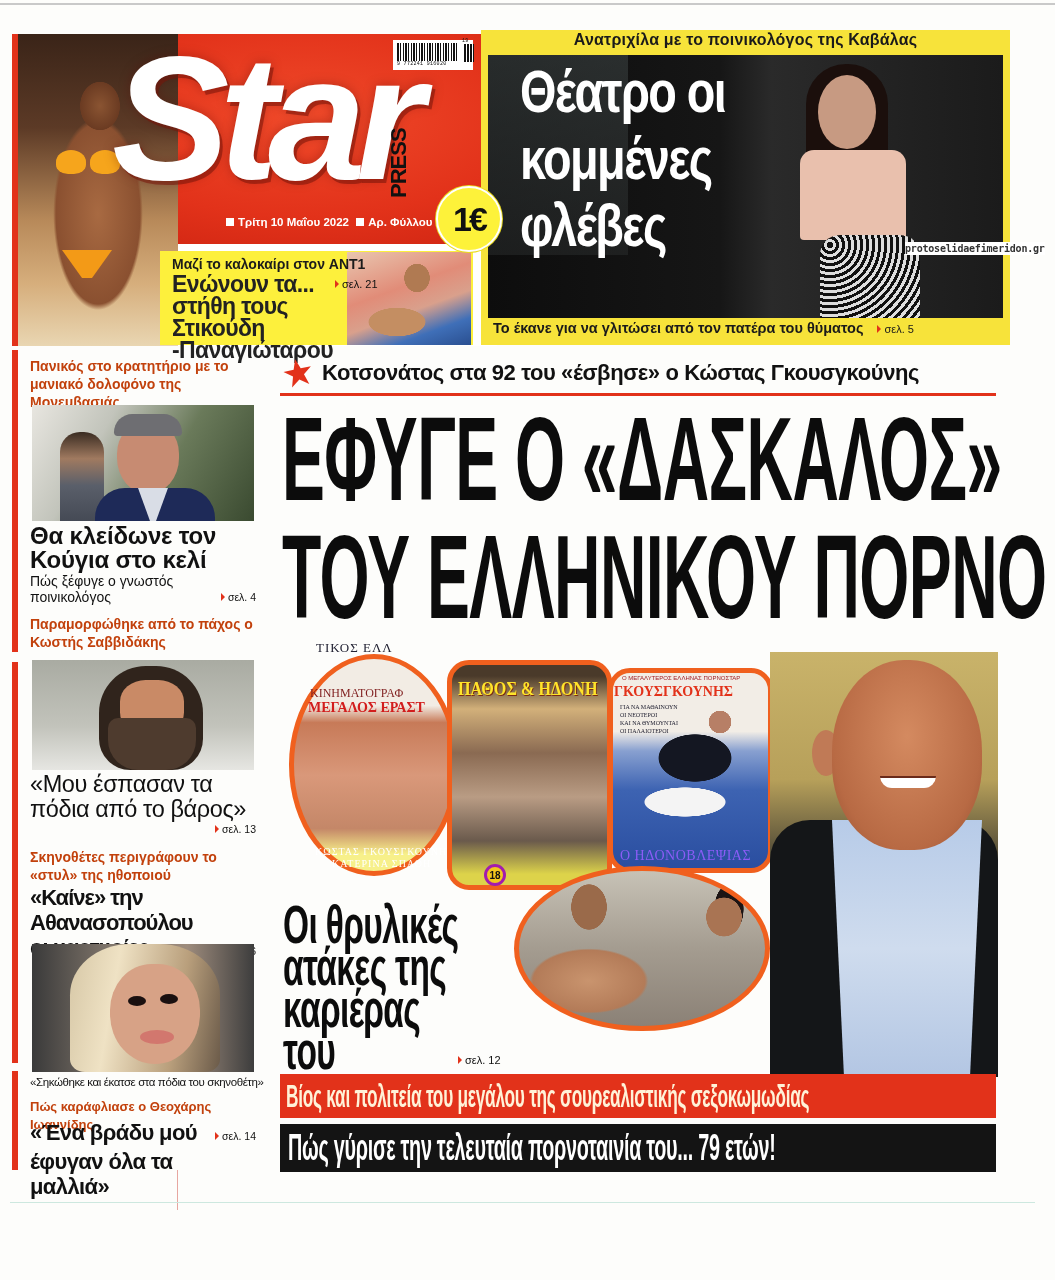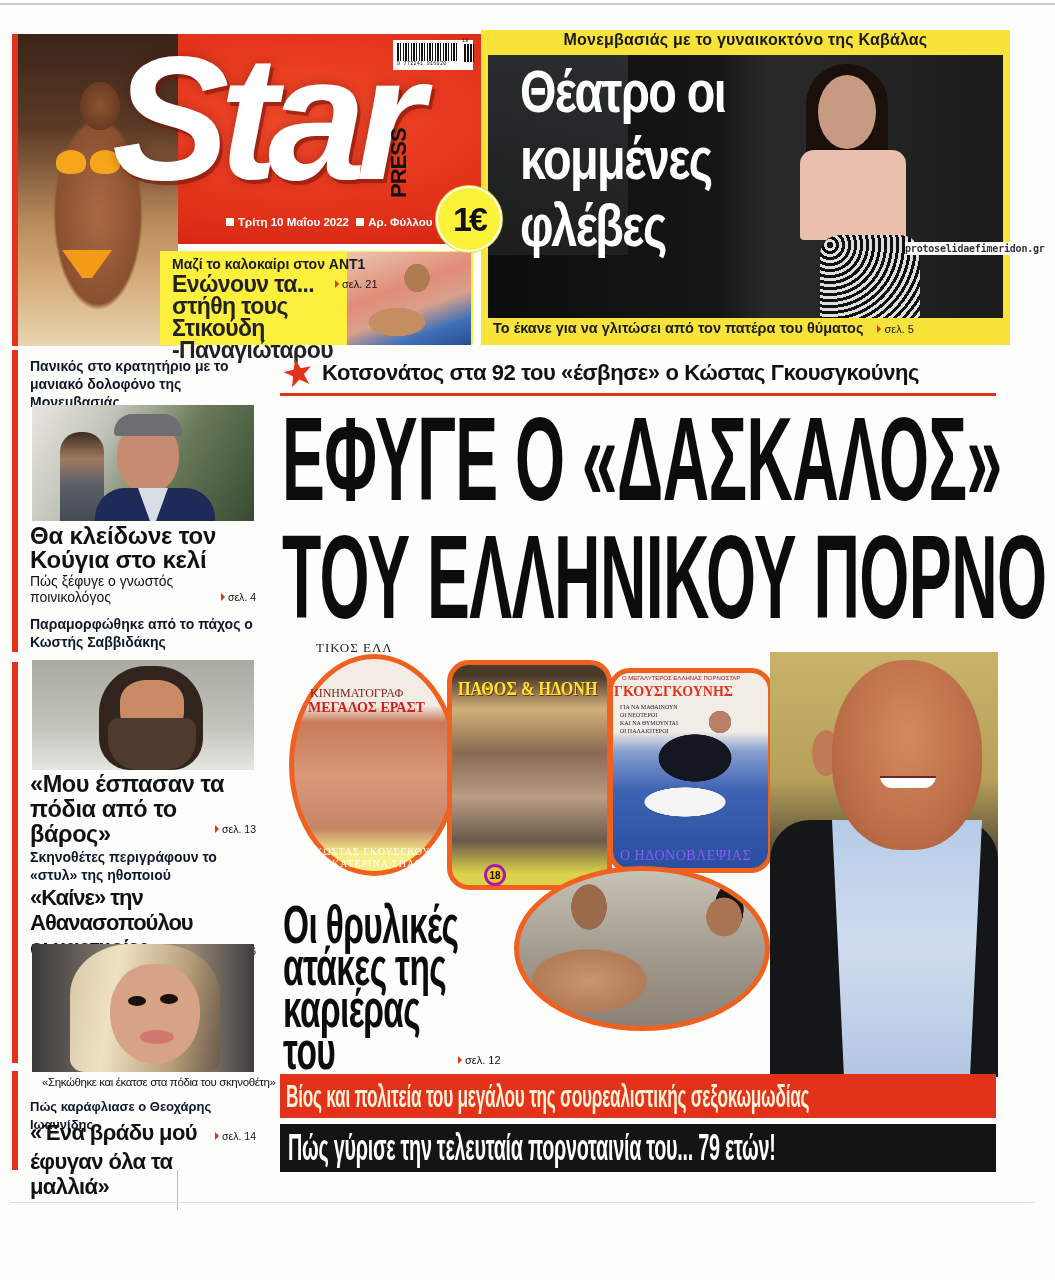--- a/index.html
+++ b/index.html
@@ -81,53 +81,53 @@
   .tri { display: inline-block; width: 0; height: 0; border-top: 4px solid transparent; border-bottom: 4px solid transparent; border-left: 4px solid #e2321a; margin-right: 3px; vertical-align: 0; }
 
   .watermark { left: 905px; top: 242px; background: #fff; padding: 1px 0; font-size: 10px; font-weight: 700; color: #333; font-family: "DejaVu Sans Mono", monospace; letter-spacing: -0.2px; }
 
   
   .left-bar { left: 12px; top: 350px; width: 6px; height: 820px; background: #e2321a; }
   .left-gap { left: 12px; top: 652px; width: 6px; height: 10px; background: #fdfdfb; }
   .left-gap2 { left: 12px; top: 1063px; width: 6px; height: 8px; background: #fdfdfb; }
 
   .lc { width: 226px; left: 30px; }
-  .red-kicker { color: #0f172a; font-weight: 700; font-size: 14px; line-height: 18px; }
+  .red-kicker { color: #c2410c; font-weight: 700; font-size: 14px; line-height: 18px; }
   .lc-pg { font-size: 10.5px; color: #111; text-align: right; }
 
   .k1 { top: 357px; }
   .photo1 { left: 32px; top: 405px; width: 222px; height: 116px;
     background: linear-gradient(120deg, #e8e6e0 0%, #c2c4bb 30%, #6a7a5a 60%, #3a4a30 100%); }
   .p1-man-face { left: 117px; top: 422px; width: 62px; height: 72px; border-radius: 44% 44% 50% 50%; background: #c78b72; }
   .p1-man-hair { left: 114px; top: 414px; width: 68px; height: 22px; border-radius: 30px 30px 6px 6px; background: #6e6e72; }
   .p1-suit { left: 95px; top: 488px; width: 120px; height: 33px; border-radius: 30px 30px 0 0; background: #1e2a58; }
   .p1-shirt { left: 138px; top: 488px; width: 30px; height: 33px; background: #d9dde6; clip-path: polygon(0 0, 100% 0, 60% 100%, 40% 100%); }
   .p1-bg-man { left: 60px; top: 432px; width: 44px; height: 89px; border-radius: 20px 20px 0 0; background: linear-gradient(180deg, #3a2c22 0%, #a07a60 30%, #5a5f6a 60%, #454a55 100%); }
   .h1 { top: 524px; font-size: 24px; font-weight: 900; line-height: 24px; letter-spacing: -0.2px; color: #111; }
   .s1 { top: 573px; font-size: 14px; color: #111; }
   .pg1 { top: 591px; }
 
   .k2 { top: 615px; }
   .photo2 { left: 32px; top: 660px; width: 222px; height: 110px; background: linear-gradient(180deg, #a9aba2 0%, #c2c3bb 60%, #e6e6e2 100%); }
   .p2-head { left: 99px; top: 666px; width: 104px; height: 104px; border-radius: 45% 45% 30% 30%; background: #30241c; }
   .p2-face { left: 120px; top: 680px; width: 64px; height: 54px; border-radius: 40%; background: #c98a66; }
   .p2-beard { left: 108px; top: 718px; width: 88px; height: 52px; border-radius: 10px 10px 30px 30px; background: #4e3b2e; }
-  .h2 { top: 772px; font-size: 23.5px; font-weight: 700; line-height: 25px; letter-spacing: -0.4px; }
+  .h2 { top: 772px; font-size: 23.5px; font-weight: 400; line-height: 25px; letter-spacing: -0.4px; }
   .pg2 { top: 823px; }
   .k3 { top: 848px; }
   .h3 { top: 885px; font-size: 22px; font-weight: 900; line-height: 25px; letter-spacing: -1px; }
   .h3 .pg { font-size: 10.5px; font-weight: 400; letter-spacing: 0; }
 
   .photo3 { left: 32px; top: 944px; width: 222px; height: 128px; background: linear-gradient(90deg, #3a3a3a 0%, #8a7e72 40%, #9d8b7c 70%, #3d3d3d 100%); }
   .p3-hair { left: 70px; top: 944px; width: 150px; height: 128px; border-radius: 40% 40% 10% 10%; background: linear-gradient(100deg, #d6c7a6 0%, #efe2c4 30%, #b99f7c 70%, #6a5a49 100%); }
   .p3-face { left: 110px; top: 964px; width: 90px; height: 100px; border-radius: 46% 46% 50% 50%; background: #d7a286; }
   .p3-eye-l { left: 128px; top: 996px; width: 18px; height: 10px; border-radius: 50%; background: #1a1010; }
   .p3-eye-r { left: 160px; top: 994px; width: 18px; height: 10px; border-radius: 50%; background: #1a1010; }
   .p3-lips { left: 140px; top: 1030px; width: 34px; height: 14px; border-radius: 50%; background: #d2776e; }
-  .c3 { top: 1076px; font-size: 11.5px; letter-spacing: -0.4px; white-space: nowrap; margin-left: 12px; }
+  .c3 { top: 1076px; font-size: 11.5px; letter-spacing: -0.4px; white-space: nowrap; }
   .k4 { top: 1098px; font-size: 13px; }
   .h4 { top: 1120px; font-size: 22px; font-weight: 900; line-height: 25px; letter-spacing: -0.6px; }
   .h4 .pg { font-size: 10.5px; font-weight: 400; letter-spacing: 0; }
 
   
   .star-icon { left: 283px; top: 358px; width: 30px; height: 30px; }
   .main-kicker { left: 322px; top: 360px; font-size: 22px; font-weight: 700; letter-spacing: -0.4px; white-space: nowrap; color: #111; }
   .kicker-rule { left: 280px; top: 393px; width: 716px; height: 3px; background: #e2321a; }
   .main-headline { left: 282px; top: 400px; width: 1000px; font-size: 118px; font-weight: 900; line-height: 118px;
     letter-spacing: -1px; color: #0c0c0c; transform: scaleX(0.545); transform-origin: left top; white-space: nowrap; }
@@ -227,21 +227,21 @@
 <div class="abs ant1-photo"></div>
 <div class="abs ant1-kicker">Μαζί το καλοκαίρι στον ANT1</div>
 <div class="abs ant1-title cond">
   <div>Ενώνουν τα...</div>
   <div>στήθη τους Στικούδη</div>
   <div>-Παναγιώταρου</div>
 </div>
 <div class="abs ant1-page"><span class="tri"></span><span>σελ. 21</span></div>
 
 <div class="abs tr-box"></div>
-<div class="abs tr-kicker">Μονεμβασιάς με το γυναικοκτόνο της Καβάλας</div>
+<div class="abs tr-kicker">Ανατριχίλα με το ποινικολόγος της Καβάλας</div>
 <div class="abs tr-photo"></div>
 <div class="abs tr-photo-wall"></div>
 <div class="abs tr-woman-hair"></div>
 <div class="abs tr-woman-head"></div>
 <div class="abs tr-woman-top"></div>
 <div class="abs tr-woman-pants"></div>
 <div class="abs tr-headline">
   <div>Θέατρο οι</div>
   <div>κομμένες</div>
   <div>φλέβες</div>

